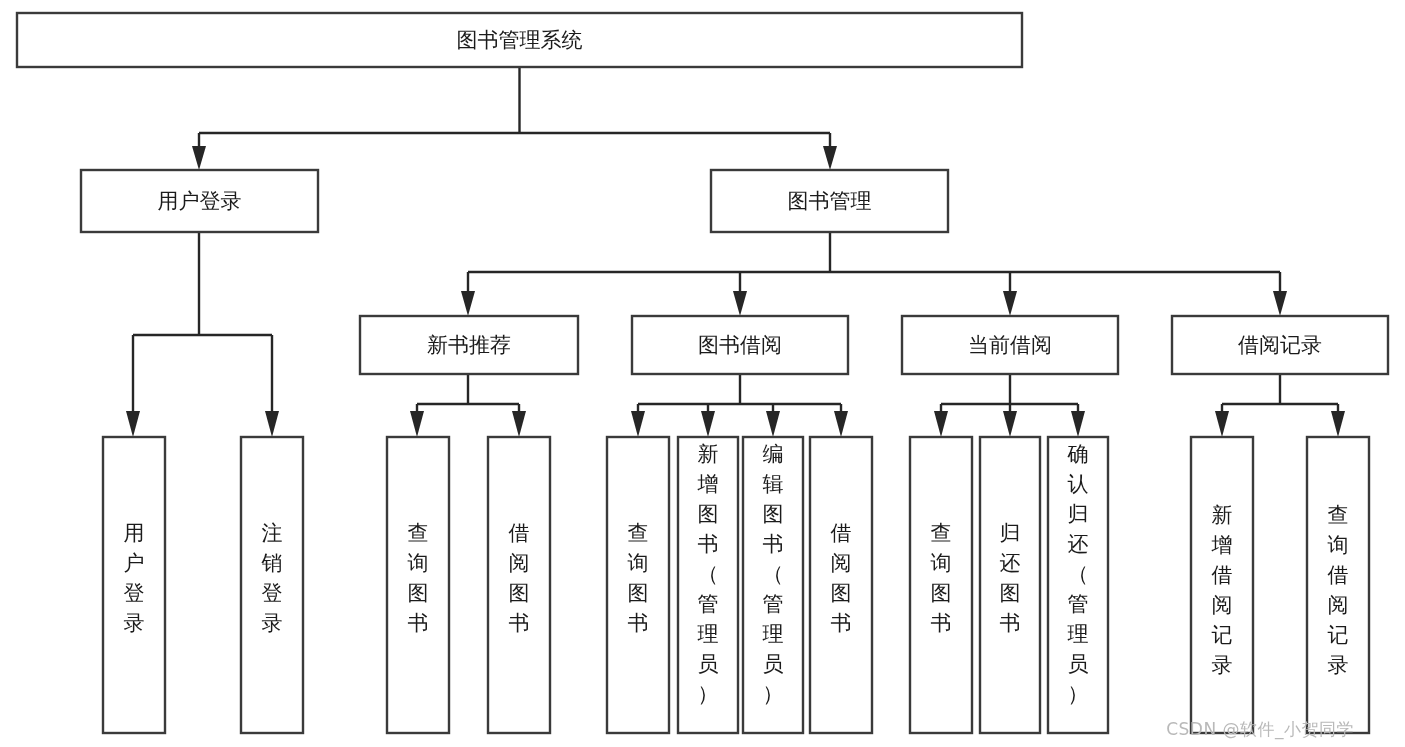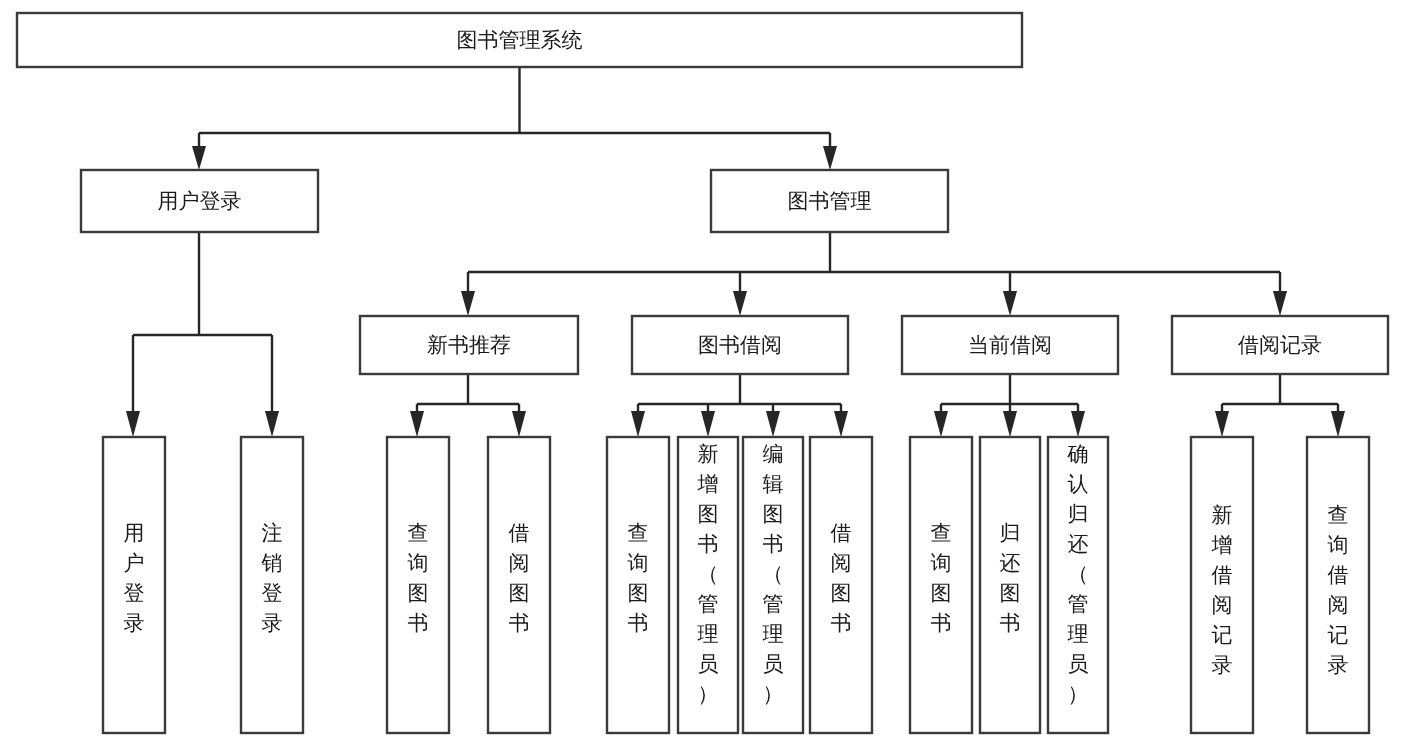--- a/index.html
+++ b/index.html
@@ -220,14 +220,15 @@
       <rect class="node-box" x="1191" y="437" width="62" height="296"></rect>
       <text class="node-label-v"><tspan x="1222" y="522">新</tspan><tspan x="1222" y="552">增</tspan><tspan x="1222" y="582">借</tspan><tspan x="1222" y="612">阅</tspan><tspan x="1222" y="642">记</tspan><tspan x="1222" y="672">录</tspan></text>
     </g>
     <g>
       <rect class="node-box" x="1307" y="437" width="62" height="296"></rect>
       <text class="node-label-v"><tspan x="1338" y="522">查</tspan><tspan x="1338" y="552">询</tspan><tspan x="1338" y="582">借</tspan><tspan x="1338" y="612">阅</tspan><tspan x="1338" y="642">记</tspan><tspan x="1338" y="672">录</tspan></text>
     </g>
 
   </svg>
 
+  <div class="watermark">CSDN @软件_小贺同学</div>
 
 </div>
 
 </body></html>

